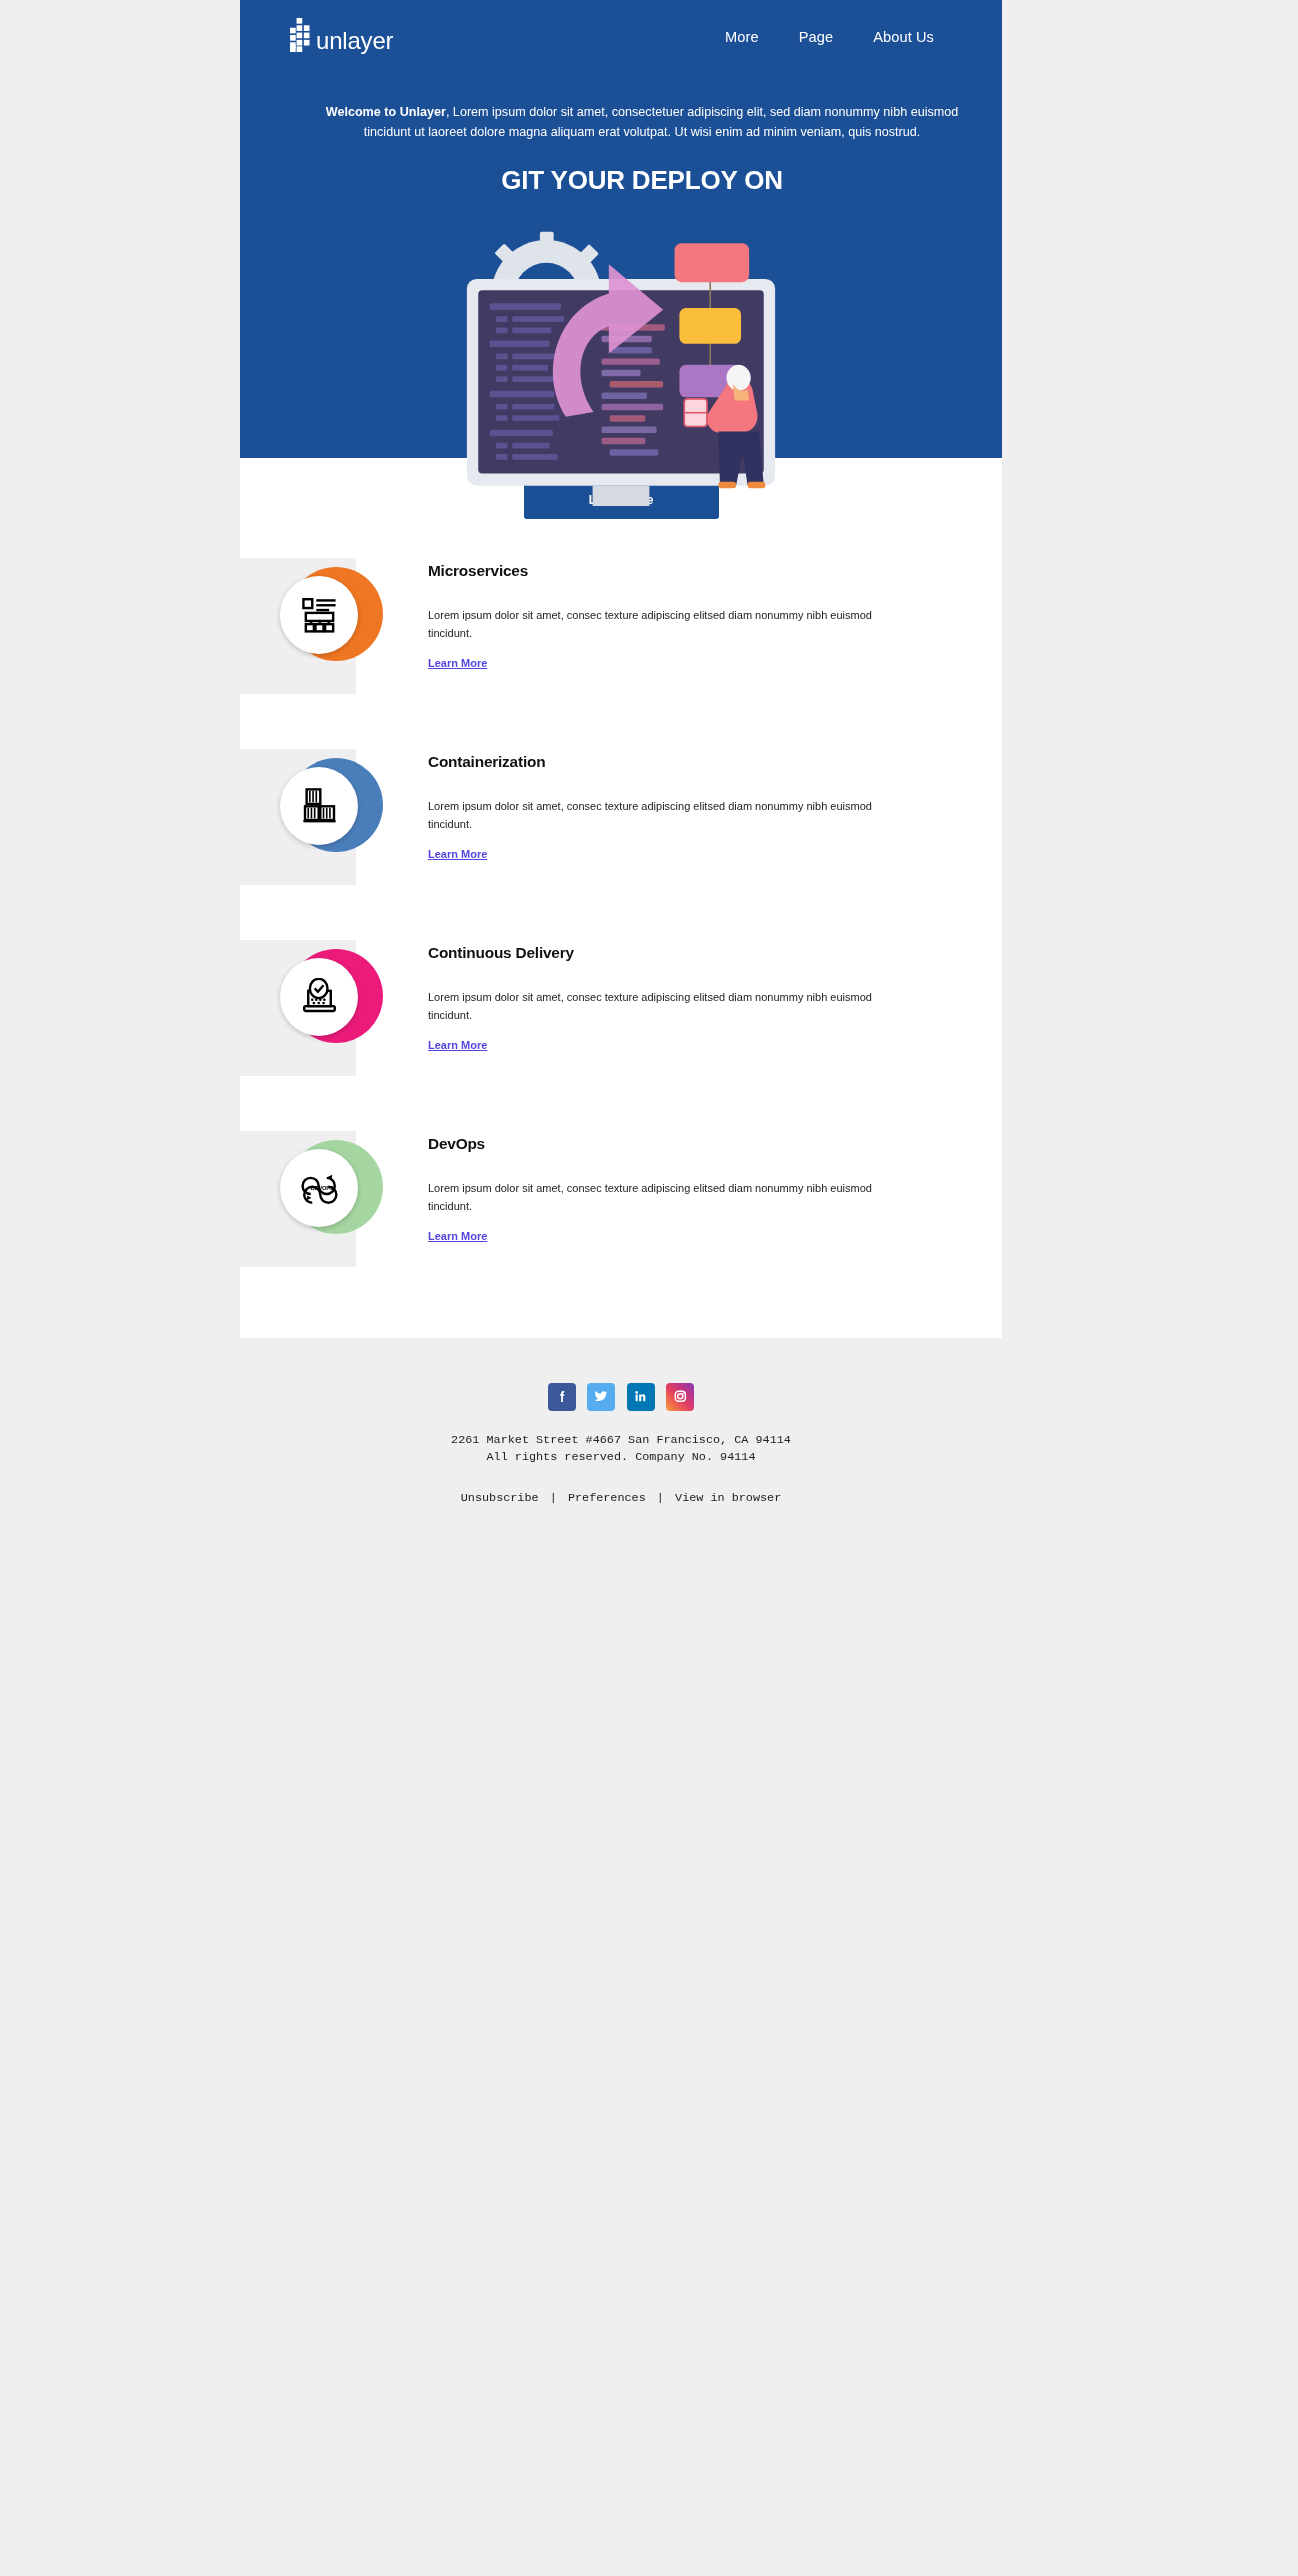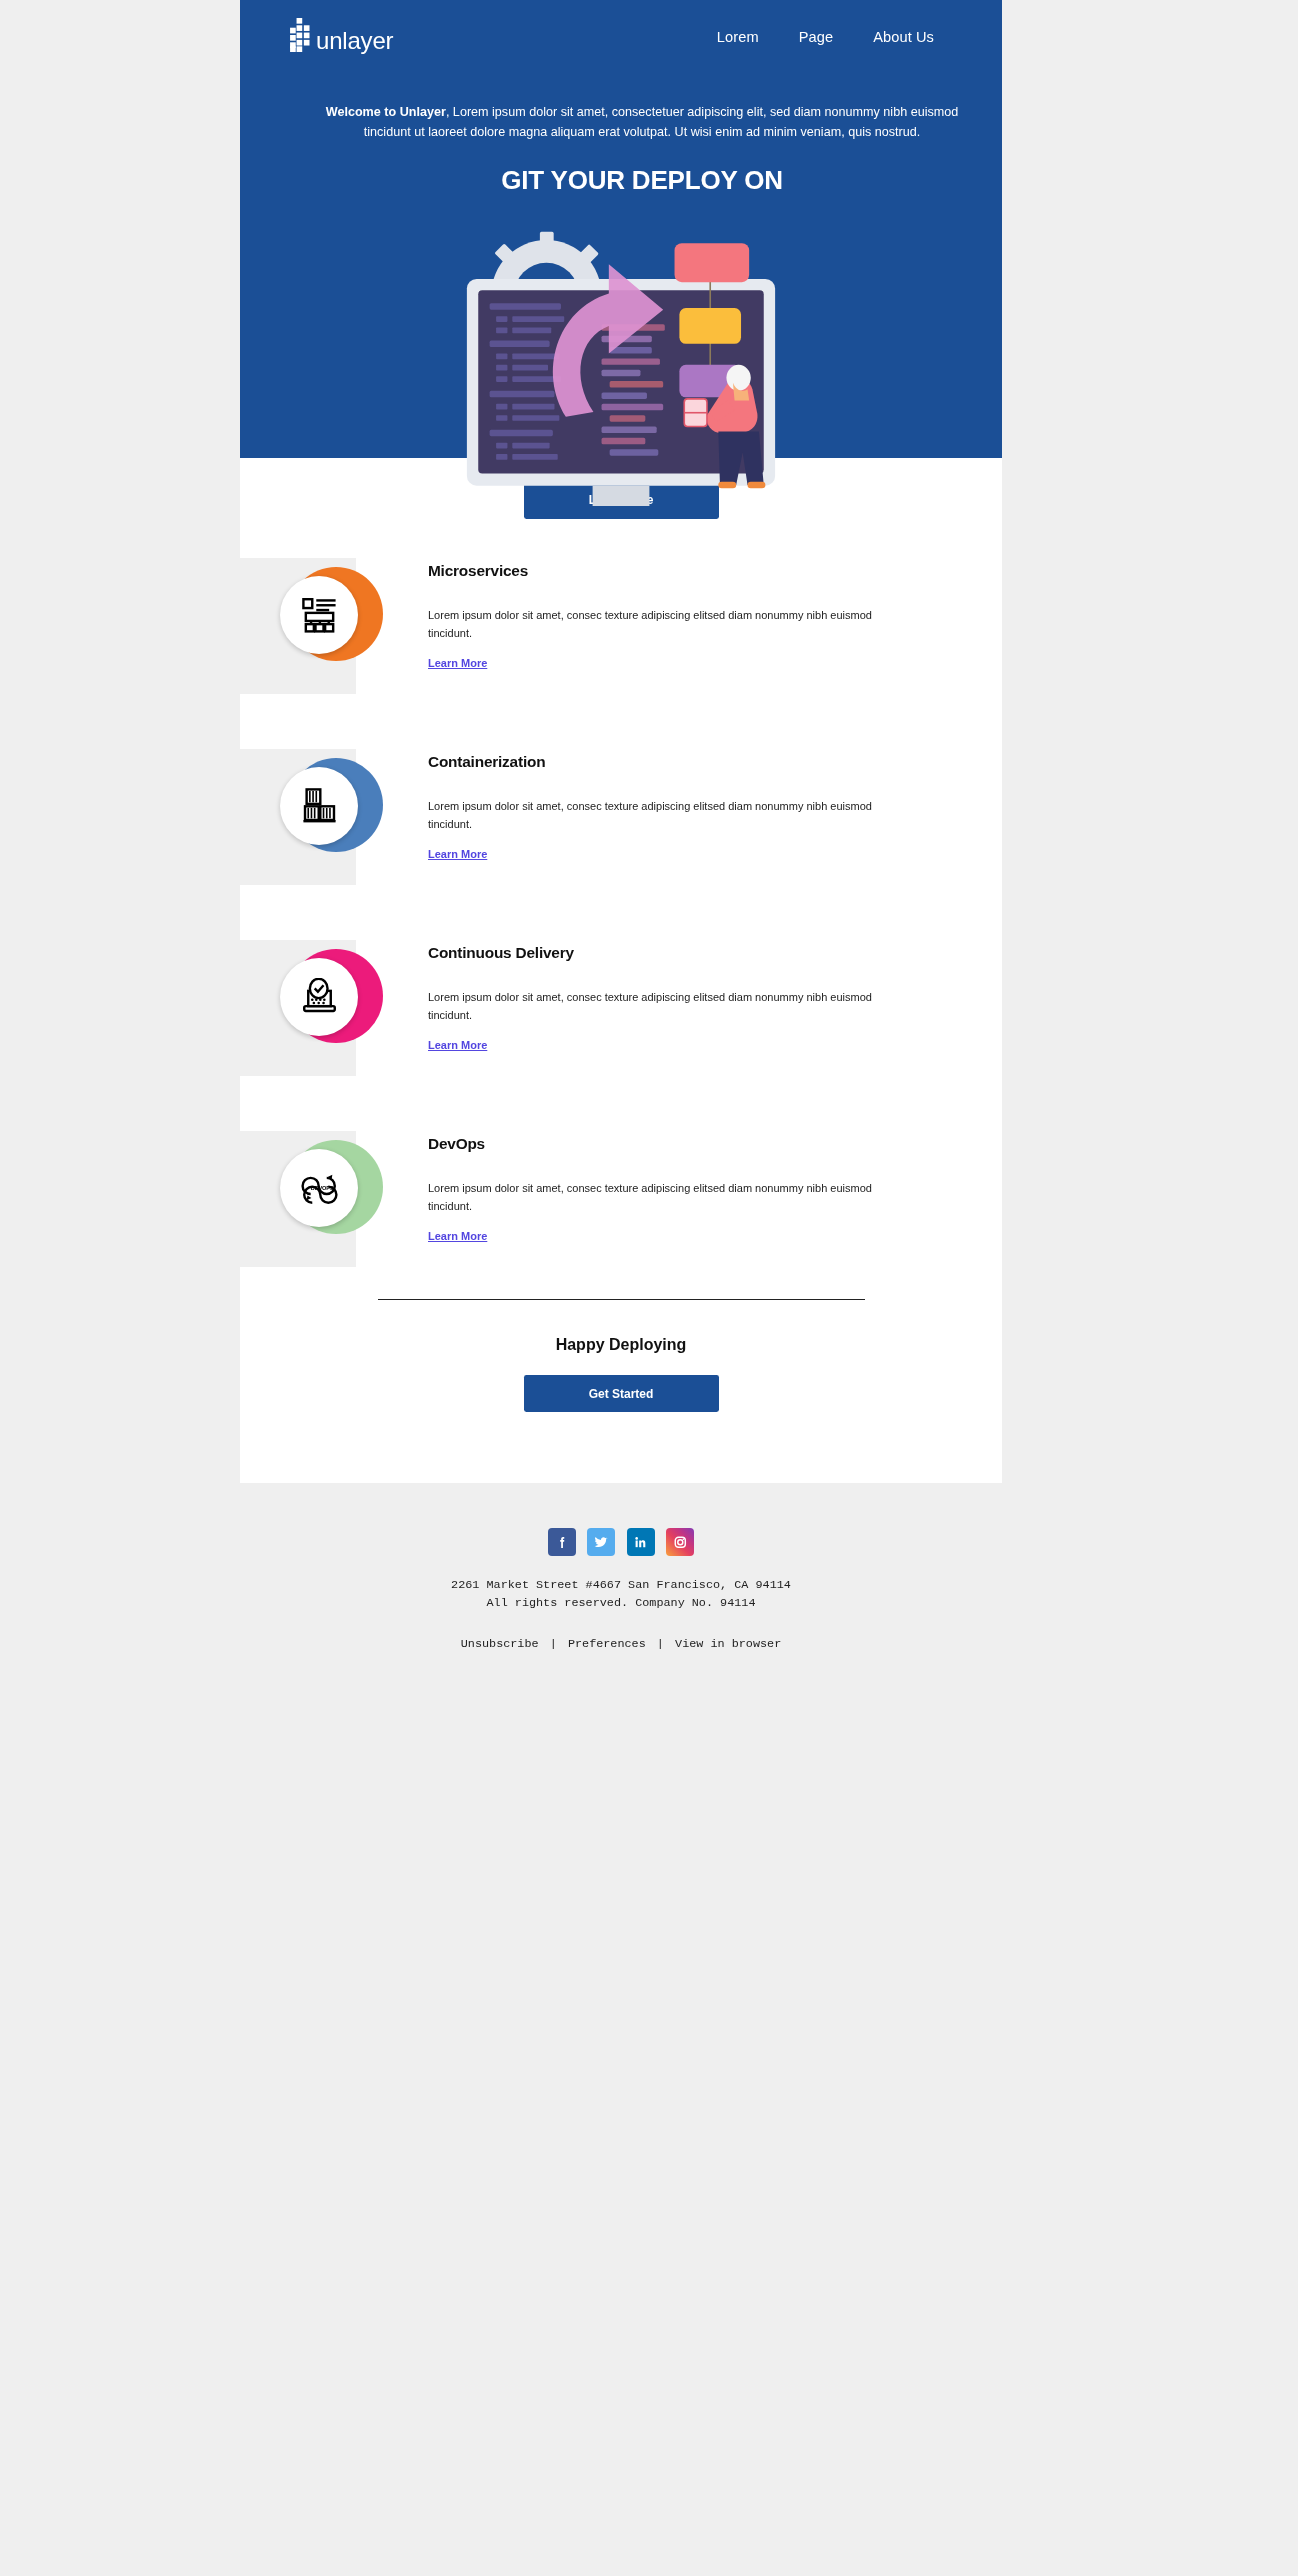--- a/index.html
+++ b/index.html
@@ -144,21 +144,21 @@
               <rect x="0" y="30" width="7" height="7" fill="#ffffff"></rect>
               <rect x="8" y="27" width="7" height="7" fill="#ffffff"></rect>
               <rect x="17" y="27" width="7" height="7" fill="#ffffff"></rect>
               <rect x="0" y="35" width="7" height="7" fill="#ffffff"></rect>
               <rect x="8" y="35" width="7" height="7" fill="#ffffff"></rect>
             </svg>
           </span>
           <span class="brand-word">unlayer</span>
         </div>
         <div class="nav-links">
-          <a class="nav-link" href="#">Lorem</a>
+          <a class="nav-link" href="#">More</a>
           <a class="nav-link" href="#">Page</a>
           <a class="nav-link" href="#">About Us</a>
         </div>
       </div>
 
       <div class="hero-body">
         <p class="hero-intro"><b>Welcome to Unlayer</b><span>, Lorem ipsum dolor sit amet, consectetuer adipiscing elit, sed diam nonummy nibh euismod tincidunt ut laoreet dolore magna aliquam erat volutpat. Ut wisi enim ad minim veniam, quis nostrud.</span></p>
         <h1 class="hero-title">GIT YOUR DEPLOY ON</h1>
       </div>
 
@@ -359,27 +359,20 @@
             </svg>
           </div>
           <div class="card-text">
             <div class="card-title">DevOps</div>
             <div class="card-desc">Lorem ipsum dolor sit amet, consec texture adipiscing elitsed diam nonummy nibh euismod tincidunt.</div>
             <a class="card-link" href="#">Learn More</a>
           </div>
         </div>
       </div>
 
-      <div class="closing">
-        <div class="divider"></div>
-        <div class="closing-title">Happy Deploying</div>
-        <div class="closing-cta">
-          <button class="btn btn-start">Get Started</button>
-        </div>
-      </div>
       <div class="white-tail"></div>
     </div>
 
     <div class="footer">
       <div class="social-row">
         <a class="social s-fb" href="#">
           <svg width="14.6" height="14.6" viewBox="0 0 18 18">
               <path d="M11.4 6.2h-1.6V5.1c0-.5.3-.6.5-.6h1.1V2.6H9.9C8 2.6 7.6 4 7.6 5v1.2H6.4v2.2h1.2V16h2.2V8.4h1.5z" fill="#fff"></path>
             </svg>
         </a>

